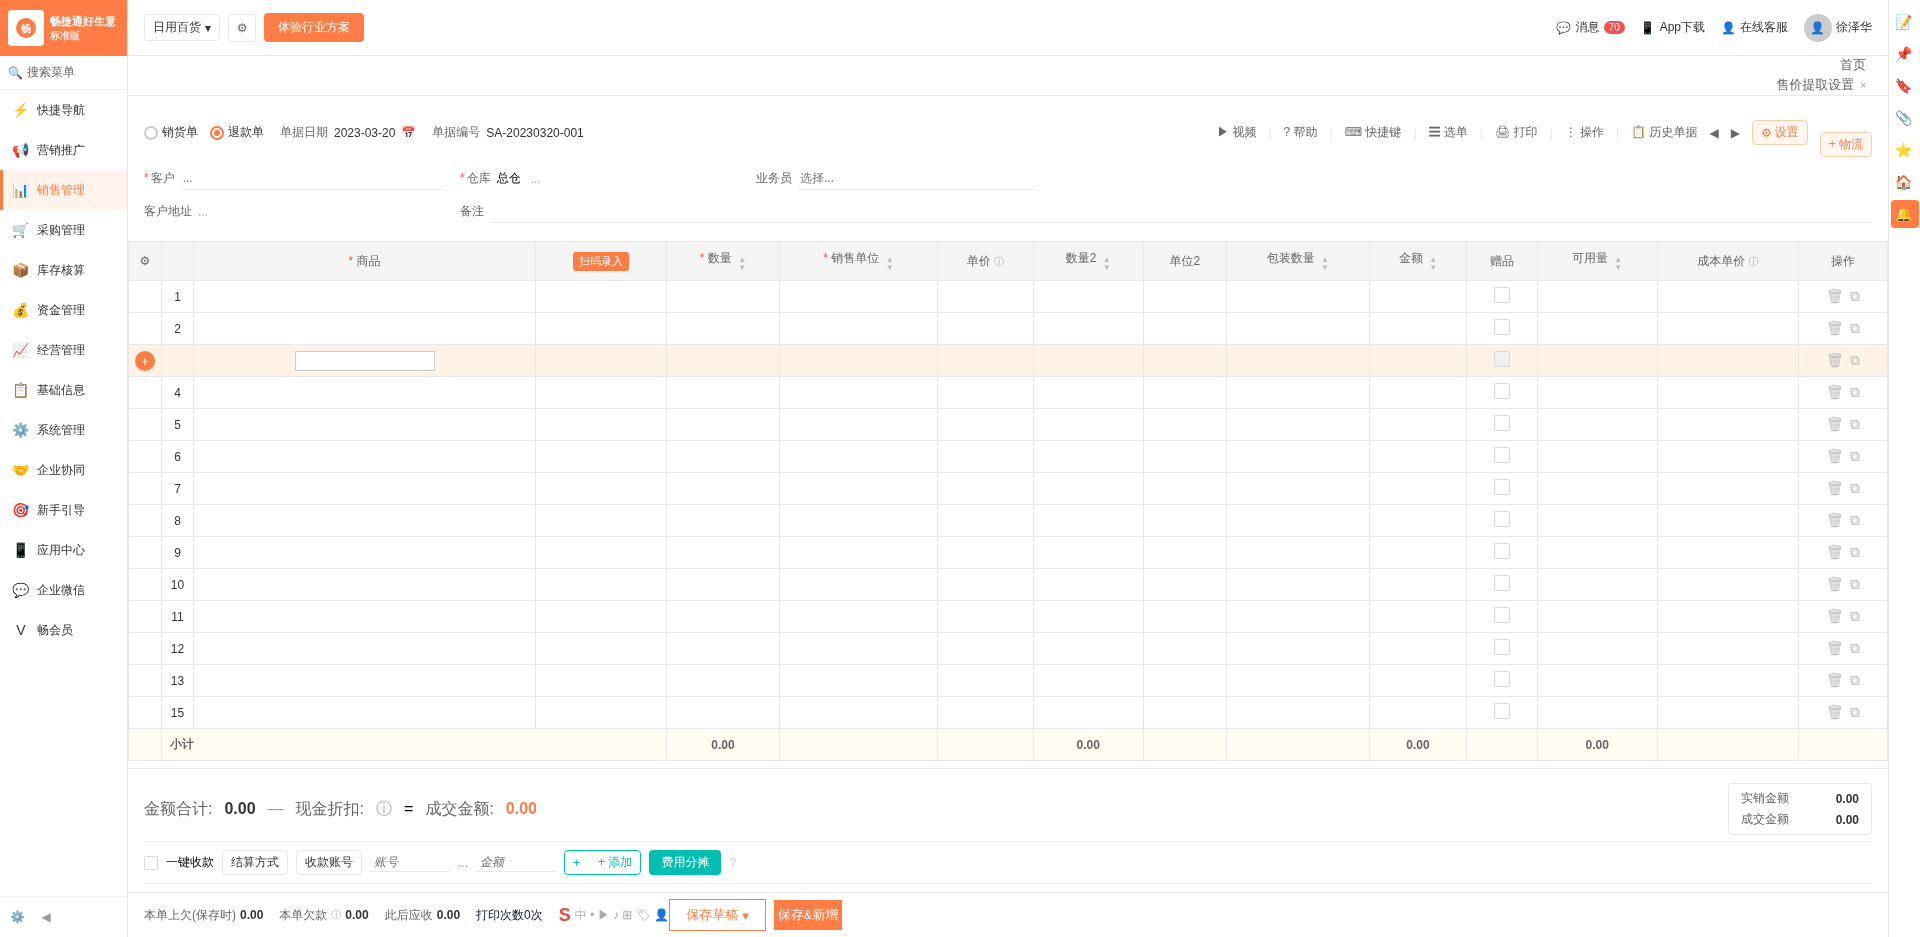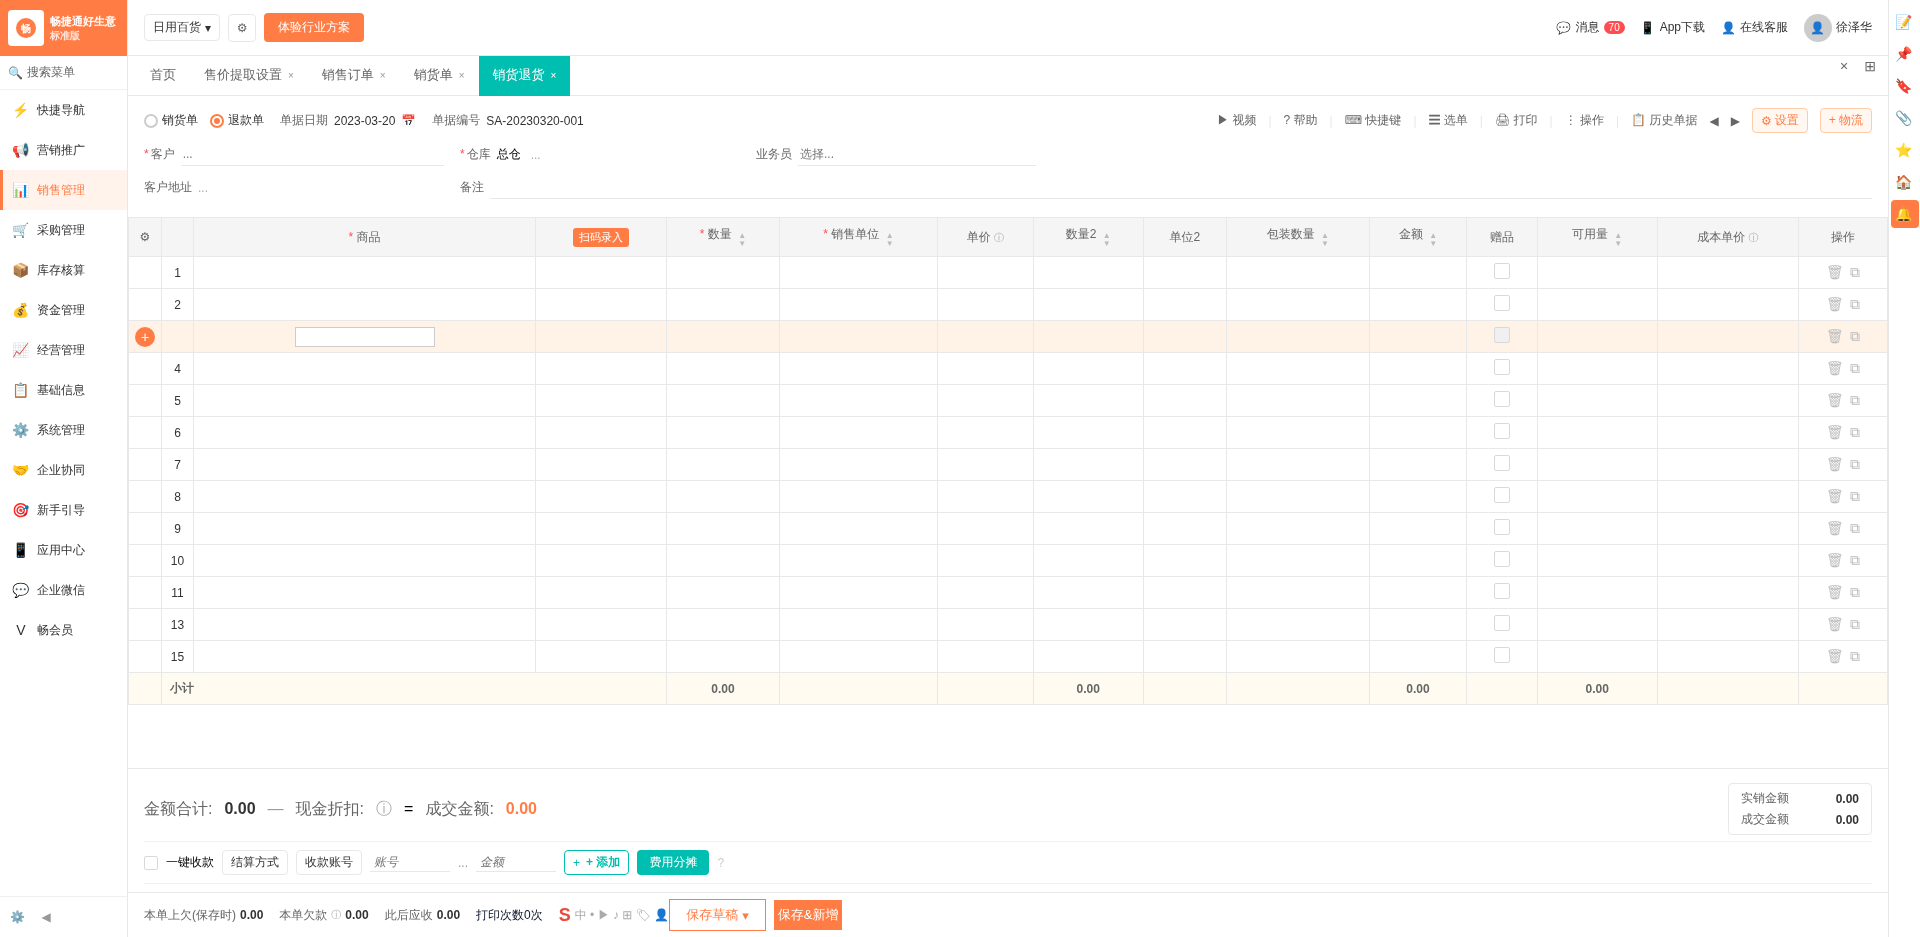--- a/index.html
+++ b/index.html
@@ -28,21 +28,21 @@
     .topbar-left { display: flex; align-items: center; gap: 8px; }
     .topbar-select { display: flex; align-items: center; gap: 4px; border: 1px solid #e8e8e8; border-radius: 4px; padding: 4px 8px; cursor: pointer; color: #333; font-size: 12px; }
     .topbar-settings-btn { width: 28px; height: 28px; border: 1px solid #e8e8e8; border-radius: 4px; display: flex; align-items: center; justify-content: center; cursor: pointer; color: #666; }
     .topbar-experience-btn { background: #ff7d45; color: #fff; border: none; border-radius: 4px; padding: 6px 14px; font-size: 12px; cursor: pointer; }
     .topbar-right { display: flex; align-items: center; gap: 16px; }
     .topbar-right-item { display: flex; align-items: center; gap: 4px; cursor: pointer; color: #333; font-size: 12px; }
     .badge { background: #ff4d4f; color: #fff; border-radius: 10px; padding: 1px 5px; font-size: 10px; }
     .avatar { width: 28px; height: 28px; background: #ccc; border-radius: 50%; display: flex; align-items: center; justify-content: center; font-size: 12px; color: #fff; }
     
     
-    .tabs-bar { height: 40px; background: #fff; display: flex; align-items: flex-start; border-bottom: 1px solid #e8e8e8; padding: 0 8px; flex-shrink: 0; }
+    .tabs-bar { height: 40px; background: #fff; display: flex; align-items: flex-end; border-bottom: 1px solid #e8e8e8; padding: 0 8px; flex-shrink: 0; flex-direction: column; }
     .tab-item { display: flex; align-items: center; padding: 0 14px; height: 40px; cursor: pointer; color: #666; font-size: 13px; border-bottom: 2px solid transparent; gap: 6px; white-space: nowrap; }
     .tab-item.active { color: #fff; background: #00bfb0; border-bottom-color: #00bfb0; }
     .tab-item .tab-close { font-size: 10px; color: #999; cursor: pointer; }
     .tab-item.active .tab-close { color: #fff; }
     .tabs-actions { margin-left: auto; display: flex; align-items: center; gap: 6px; }
     .tabs-close-btn { width: 20px; height: 20px; display: flex; align-items: center; justify-content: center; cursor: pointer; color: #666; font-size: 14px; }
     
     
     .form-area { background: #fff; padding: 12px 16px 8px; flex-shrink: 0; }
     .form-row { display: flex; align-items: center; gap: 16px; margin-bottom: 10px; }
@@ -54,21 +54,21 @@
     .form-radio-group { display: flex; align-items: center; gap: 12px; font-size: 12px; color: #333; }
     .form-radio { display: flex; align-items: center; gap: 4px; cursor: pointer; }
     .radio-dot { width: 14px; height: 14px; border-radius: 50%; border: 2px solid #ccc; display: flex; align-items: center; justify-content: center; }
     .radio-dot.checked { border-color: #ff7d45; }
     .radio-dot.checked::after { content: ''; width: 6px; height: 6px; border-radius: 50%; background: #ff7d45; }
     .date-display { color: #333; font-size: 12px; }
     .doc-no { color: #333; font-size: 12px; }
     .toolbar-right { margin-left: auto; display: flex; align-items: center; gap: 12px; }
     .toolbar-btn { display: flex; align-items: center; gap: 3px; font-size: 12px; color: #666; cursor: pointer; }
     .settings-btn-orange { background: #fff7f0; border: 1px solid #ffcca8; color: #ff7d45; padding: 3px 8px; border-radius: 4px; font-size: 12px; cursor: pointer; display: flex; align-items: center; gap: 3px; }
-    .add-logistics-btn { background: #fff7f0; border: 1px solid #ffcca8; color: #ff7d45; padding: 3px 8px; border-radius: 4px; font-size: 12px; cursor: pointer; }
+    .add-logistics-btn { background: #fff7f0; border: 1px solid #ffcca8; color: #ff7d45; padding: 3px 8px; border-radius: 4px; font-size: 12px; cursor: pointer; margin-top: 24px; }
     
     
     .table-container { flex: 1; overflow: auto; background: #fff; }
     .data-table { width: 100%; border-collapse: collapse; font-size: 12px; }
     .data-table th { background: #f5f5f5; color: #666; padding: 8px 6px; border: 1px solid #e8e8e8; text-align: center; white-space: nowrap; font-weight: normal; position: sticky; top: 0; z-index: 2; }
     .data-table td { border: 1px solid #e8e8e8; padding: 4px 6px; text-align: center; height: 32px; color: #333; }
     .data-table tr.highlighted td { background: #fff3e8; }
     .data-table tr.highlighted td:first-child { background: #fff3e8; }
     .th-settings { width: 32px; }
     .th-row-num { width: 32px; color: #999; }
@@ -664,20 +664,42 @@
               <td></td>
               <td>
                 <div class="action-icons">
                   <span class="action-icon">🗑</span>
                   <span class="action-icon">⧉</span>
                 </div>
               </td>
             </tr>
           <tr>
               <td></td>
+              <td>12</td>
+              <td></td>
+              <td></td>
+              <td></td>
+              <td></td>
+              <td></td>
+              <td></td>
+              <td></td>
+              <td></td>
+              <td></td>
+              <td><span class="checkbox-cell"></span></td>
+              <td></td>
+              <td></td>
+              <td>
+                <div class="action-icons">
+                  <span class="action-icon">🗑</span>
+                  <span class="action-icon">⧉</span>
+                </div>
+              </td>
+            </tr>
+          <tr>
+              <td></td>
               <td>13</td>
               <td></td>
               <td></td>
               <td></td>
               <td></td>
               <td></td>
               <td></td>
               <td></td>
               <td></td>
               <td></td>
@@ -762,21 +784,21 @@
         <div class="payment-row">
           <span class="payment-checkbox"></span>
           <span>一键收款</span>
           <button class="payment-btn">结算方式</button>
           <button class="payment-btn">收款账号</button>
           <input class="payment-input" placeholder="账号" style="">
           <span style="color:#999;">...</span>
           <input class="payment-input" placeholder="金额" style="">
           <button class="add-btn-green">
             <span>+</span>
-            <span style="margin-left:4px;font-weight:bold;">+ 添加</span>
+            <span style="margin-left:16px;">+ 添加</span>
           </button>
           <button class="fees-btn">费用分摊</button>
           <span class="help-icon">?</span>
         </div>
       </div>
 
       <div class="status-bar">
         <div class="status-left">
           <div class="status-item">
             <span class="summary-label">本单上欠(保存时)</span>

